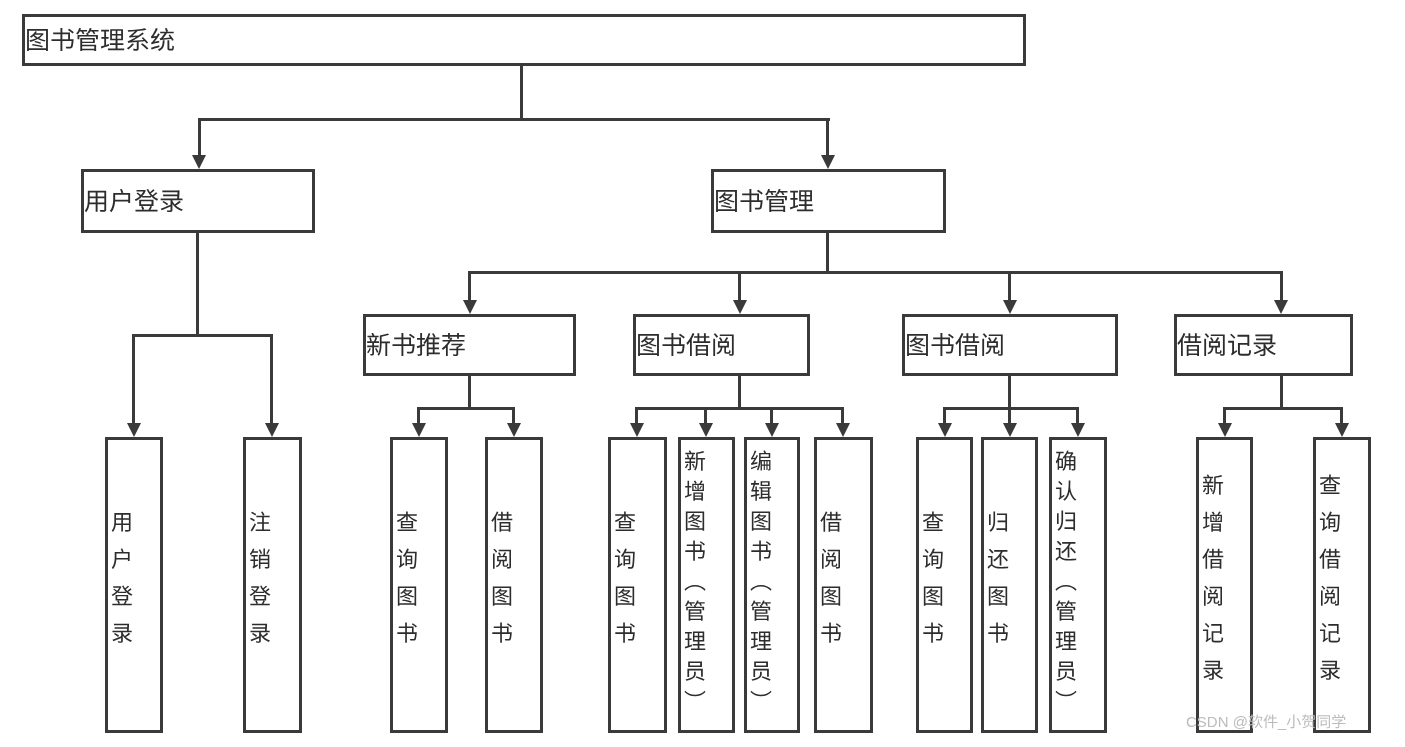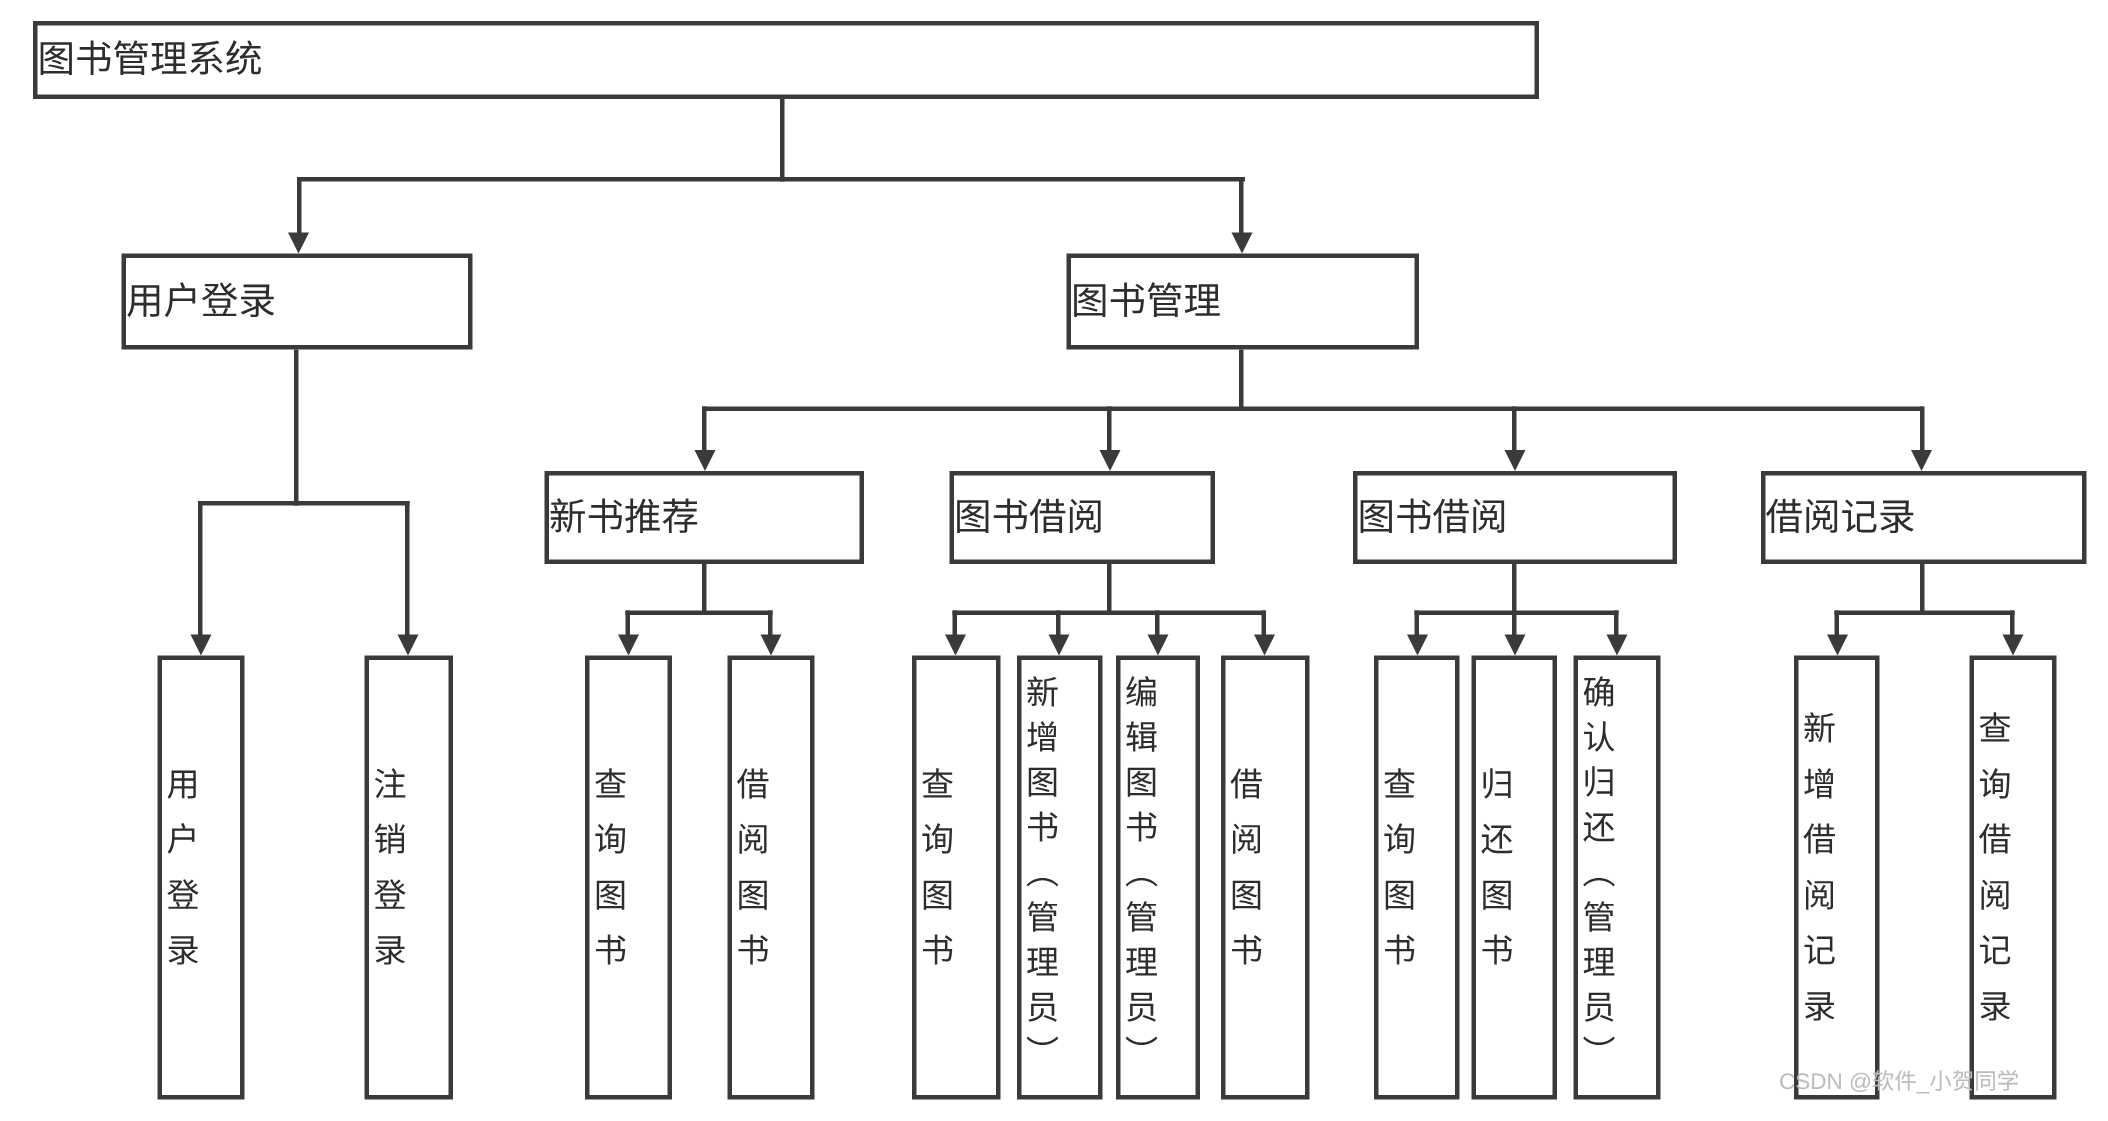--- a/index.html
+++ b/index.html
@@ -75,21 +75,21 @@
 
   <div class="box h" style="left:711px;top:169px;width:235px;height:64px">
     <span class="lbl">图书管理</span>
   </div>
   <div class="box h" style="left:633px;top:314px;width:177px;height:62px">
     <span class="lbl">图书借阅</span>
   </div>
   <div class="box h" style="left:902px;top:314px;width:216px;height:62px">
     <span class="lbl">图书借阅</span>
   </div>
-  <div class="box h" style="left:1174px;top:314px;width:217px;height:62px">
+  <div class="box h" style="left:1174px;top:314px;width:179px;height:62px">
     <span class="lbl">借阅记录</span>
   </div>
 
   <div class="box v" style="left:105px;top:437px;width:58px;height:296px">
     <span class="lbl">用户登录</span>
   </div>
   <div class="box v" style="left:243px;top:437px;width:59px;height:296px">
     <span class="lbl">注销登录</span>
   </div>
 

